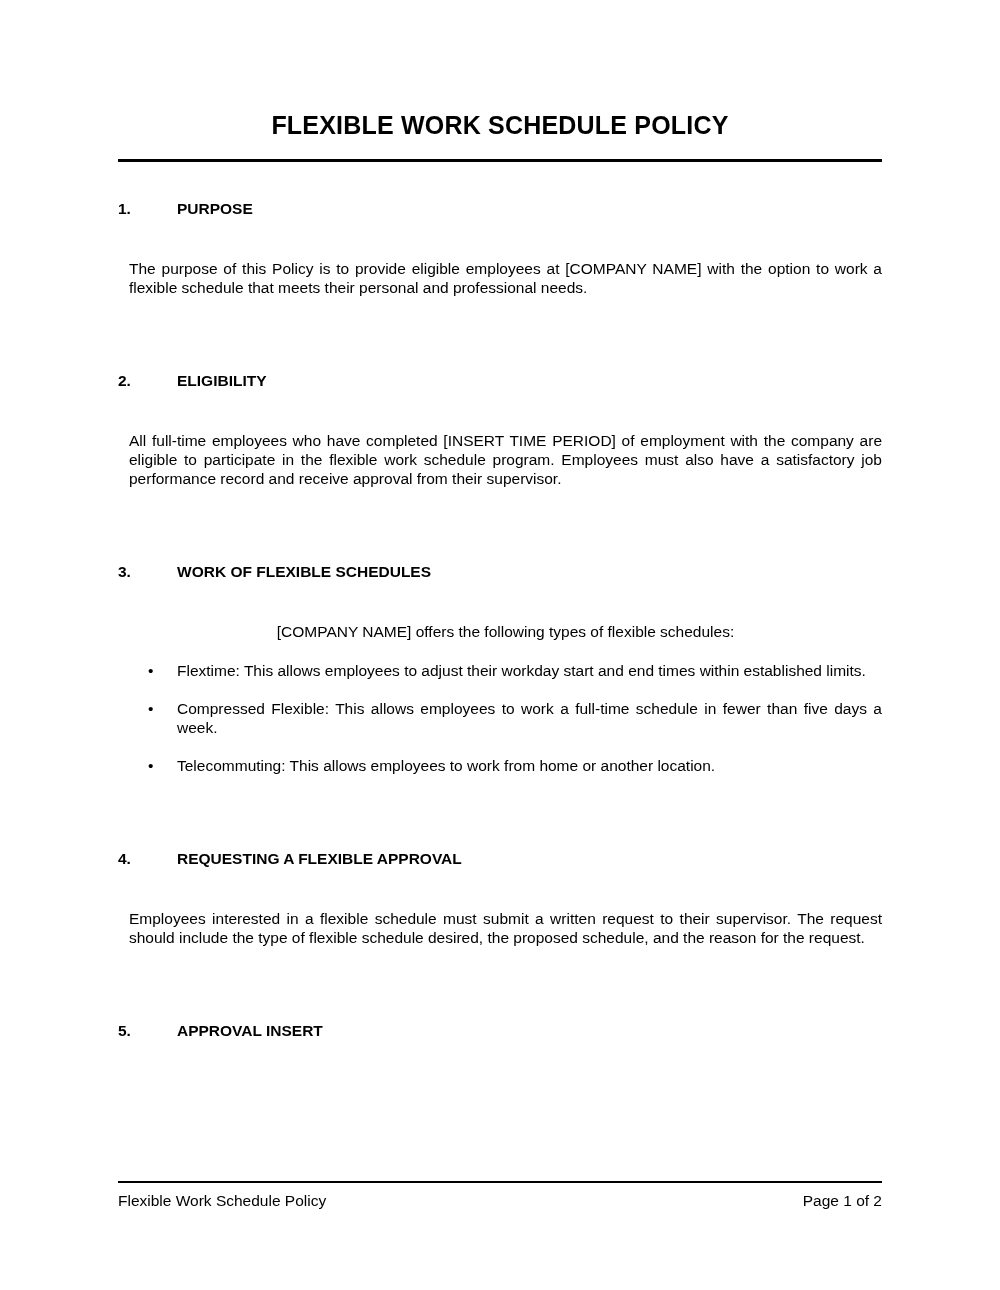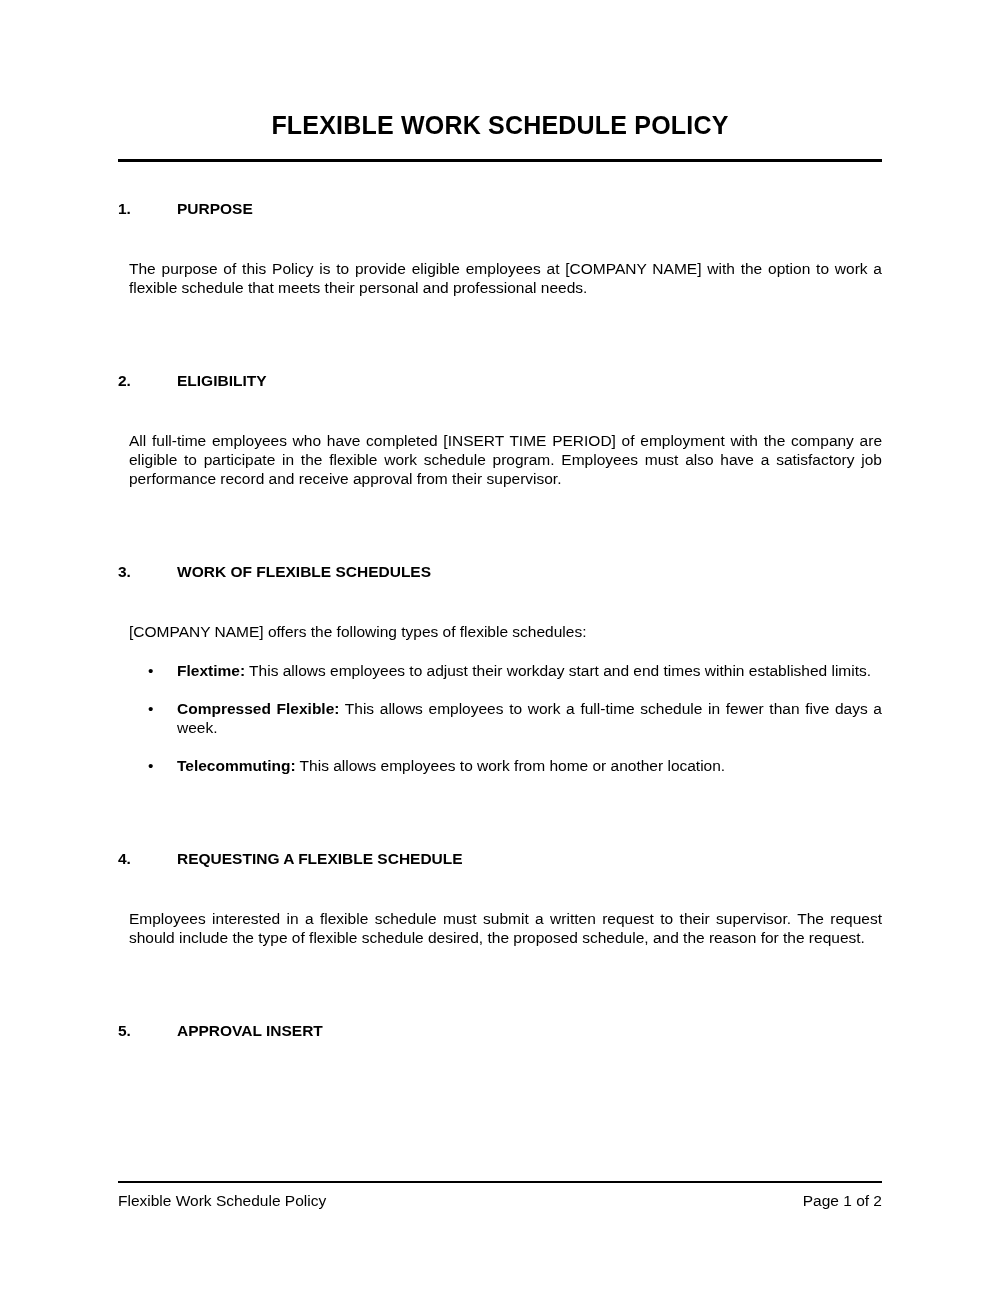--- a/index.html
+++ b/index.html
@@ -42,40 +42,40 @@
   }
   .body-para {
     font-size: 15.5px;
     line-height: 19px;
     text-align: justify;
     margin-bottom: 37px;
     margin-left: 11px;
   }
   .body-para.intro {
     margin-bottom: 20px;
-    text-align: left;
+    text-align: center;
   }
   .bullet-list {
     margin-bottom: 37px;
   }
   .bullet-item {
     position: relative;
     padding-left: 59px;
     font-size: 15.5px;
     line-height: 19px;
     text-align: justify;
     margin-bottom: 19px;
   }
   .bullet-item:last-child { margin-bottom: 0; }
   .bullet-glyph {
     position: absolute;
     left: 30px;
     top: 0;
   }
-  .b { font-weight: bold; }
+  .b { font-weight: normal; }
   .footer {
     margin-top: auto;
   }
   .footer-rule {
     border: none;
     border-top: 2px solid #000000;
     margin-bottom: 8px;
   }
   .footer-row {
     display: flex;
@@ -123,21 +123,21 @@
     </div>
     <div class="bullet-item">
       <span class="bullet-glyph">•</span>
       <span class="b">Telecommuting:</span>
       <span>This allows employees to work from home or another location.</span>
     </div>
   </div>
 
   <div class="section-heading">
     <span class="sec-num">4.</span>
-    <span>REQUESTING A FLEXIBLE SCHEDULE</span>
+    <span>REQUESTING A FLEXIBLE APPROVAL</span>
   </div>
   <p class="body-para">Employees interested in a flexible schedule must submit a written request to their supervisor. The request should include the type of flexible schedule desired, the proposed schedule, and the reason for the request.</p>
 
   <div class="section-heading">
     <span class="sec-num">5.</span>
     <span>APPROVAL INSERT</span>
   </div>
 
   <div class="footer">
     <hr class="footer-rule">

